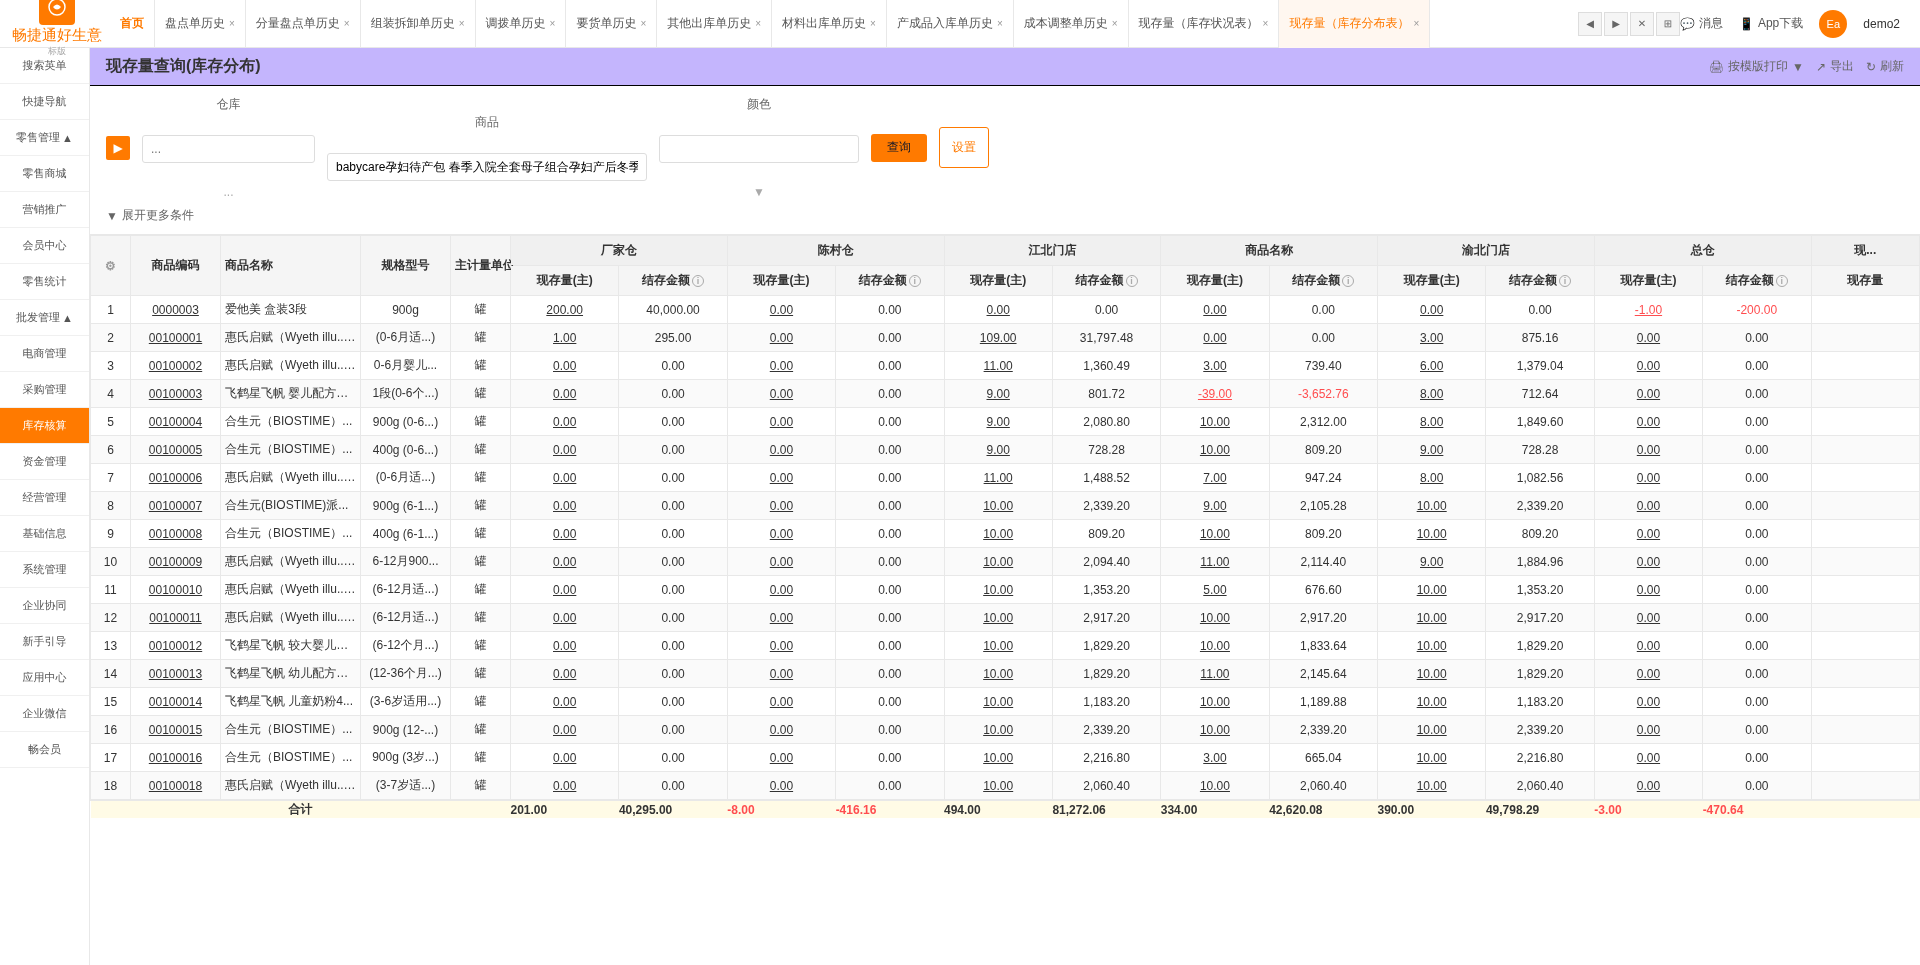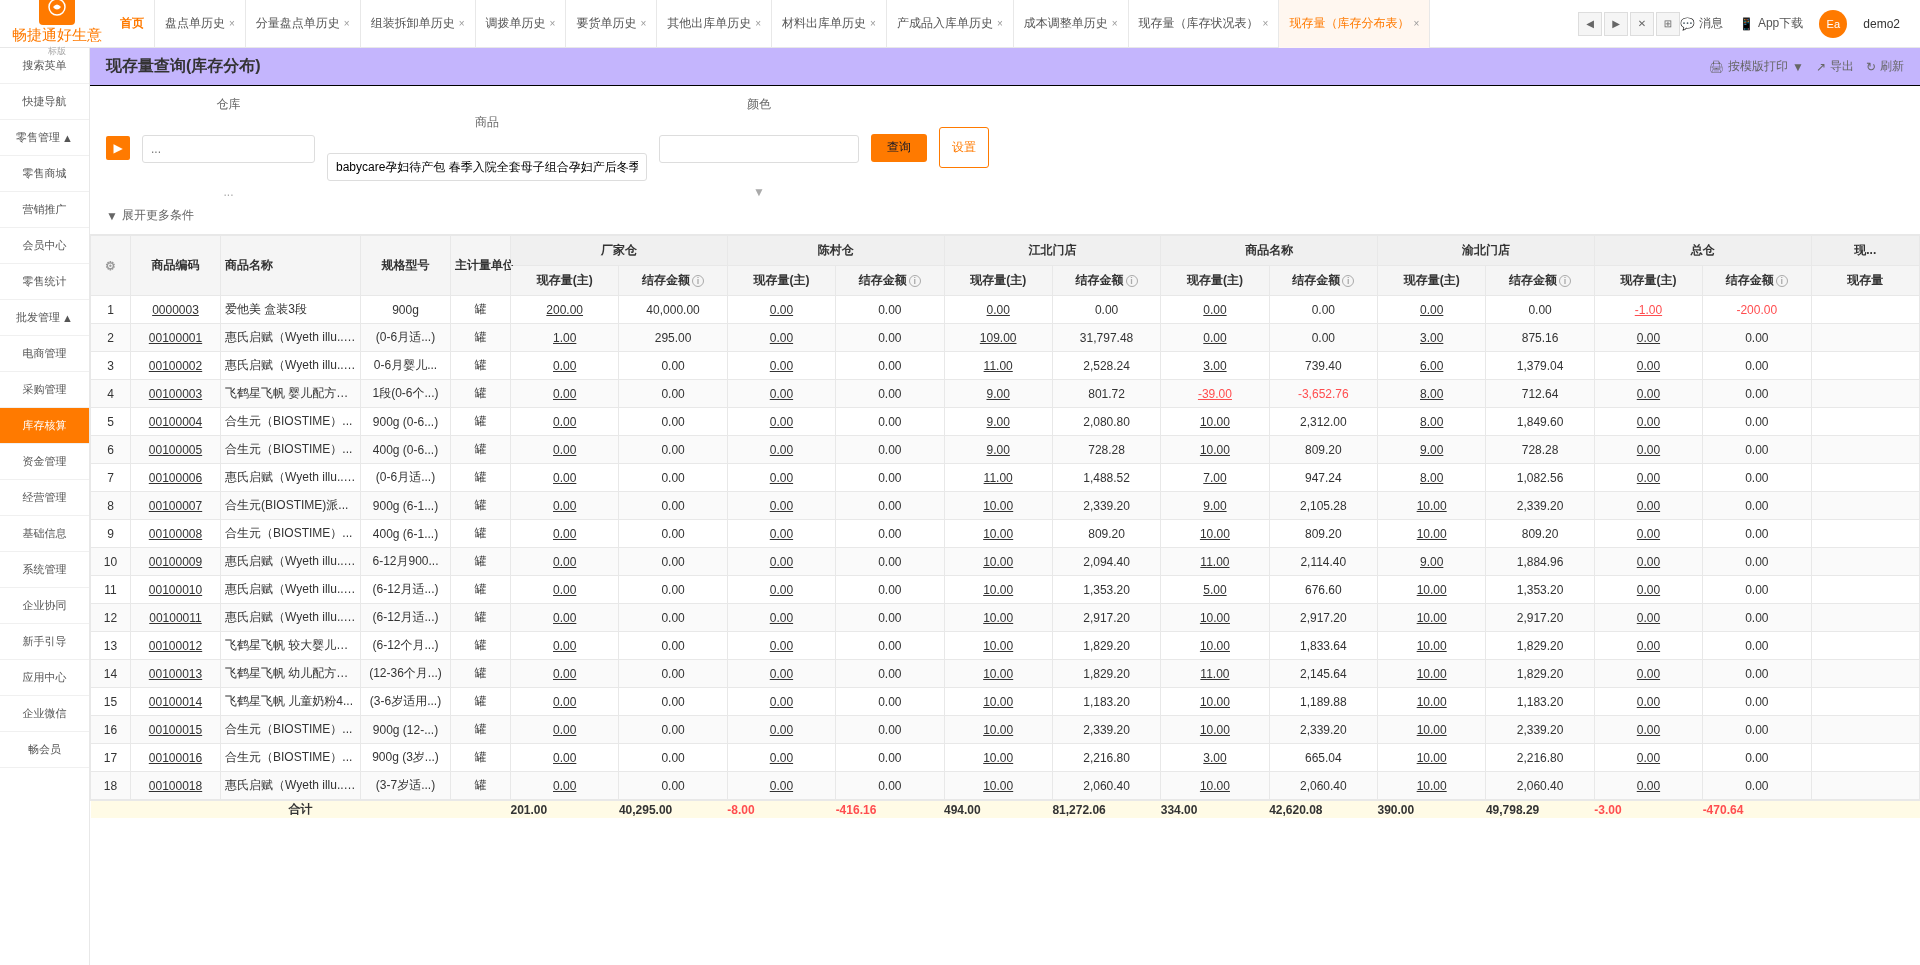--- a/index.html
+++ b/index.html
@@ -531,21 +531,21 @@
     <td class="col-seq">3</td>
     <td class="col-code underline">00100002</td>
     <td class="col-name" style="text-align:left;overflow:hidden;text-overflow:ellipsis;">惠氏启赋（Wyeth illu...）</td>
     <td class="col-spec">0-6月婴儿...</td>
     <td class="col-unit">罐</td>
     <td class="col-num underline">0.00</td>
     <td class="col-amount">0.00</td>
     <td class="col-num underline">0.00</td>
     <td class="col-amount">0.00</td>
     <td class="col-num underline">11.00</td>
-    <td class="col-amount">2,528.24</td>
+    <td class="col-amount">1,360.49</td>
     <td class="col-num underline">3.00</td>
     <td class="col-amount ">739.40</td>
     <td class="col-num underline">6.00</td>
     <td class="col-amount">1,379.04</td>
     <td class="col-num underline">0.00</td>
     <td class="col-amount ">0.00</td>
     <td class="col-num"></td>
   </tr>
             <tr>
     <td class="col-seq">4</td>

